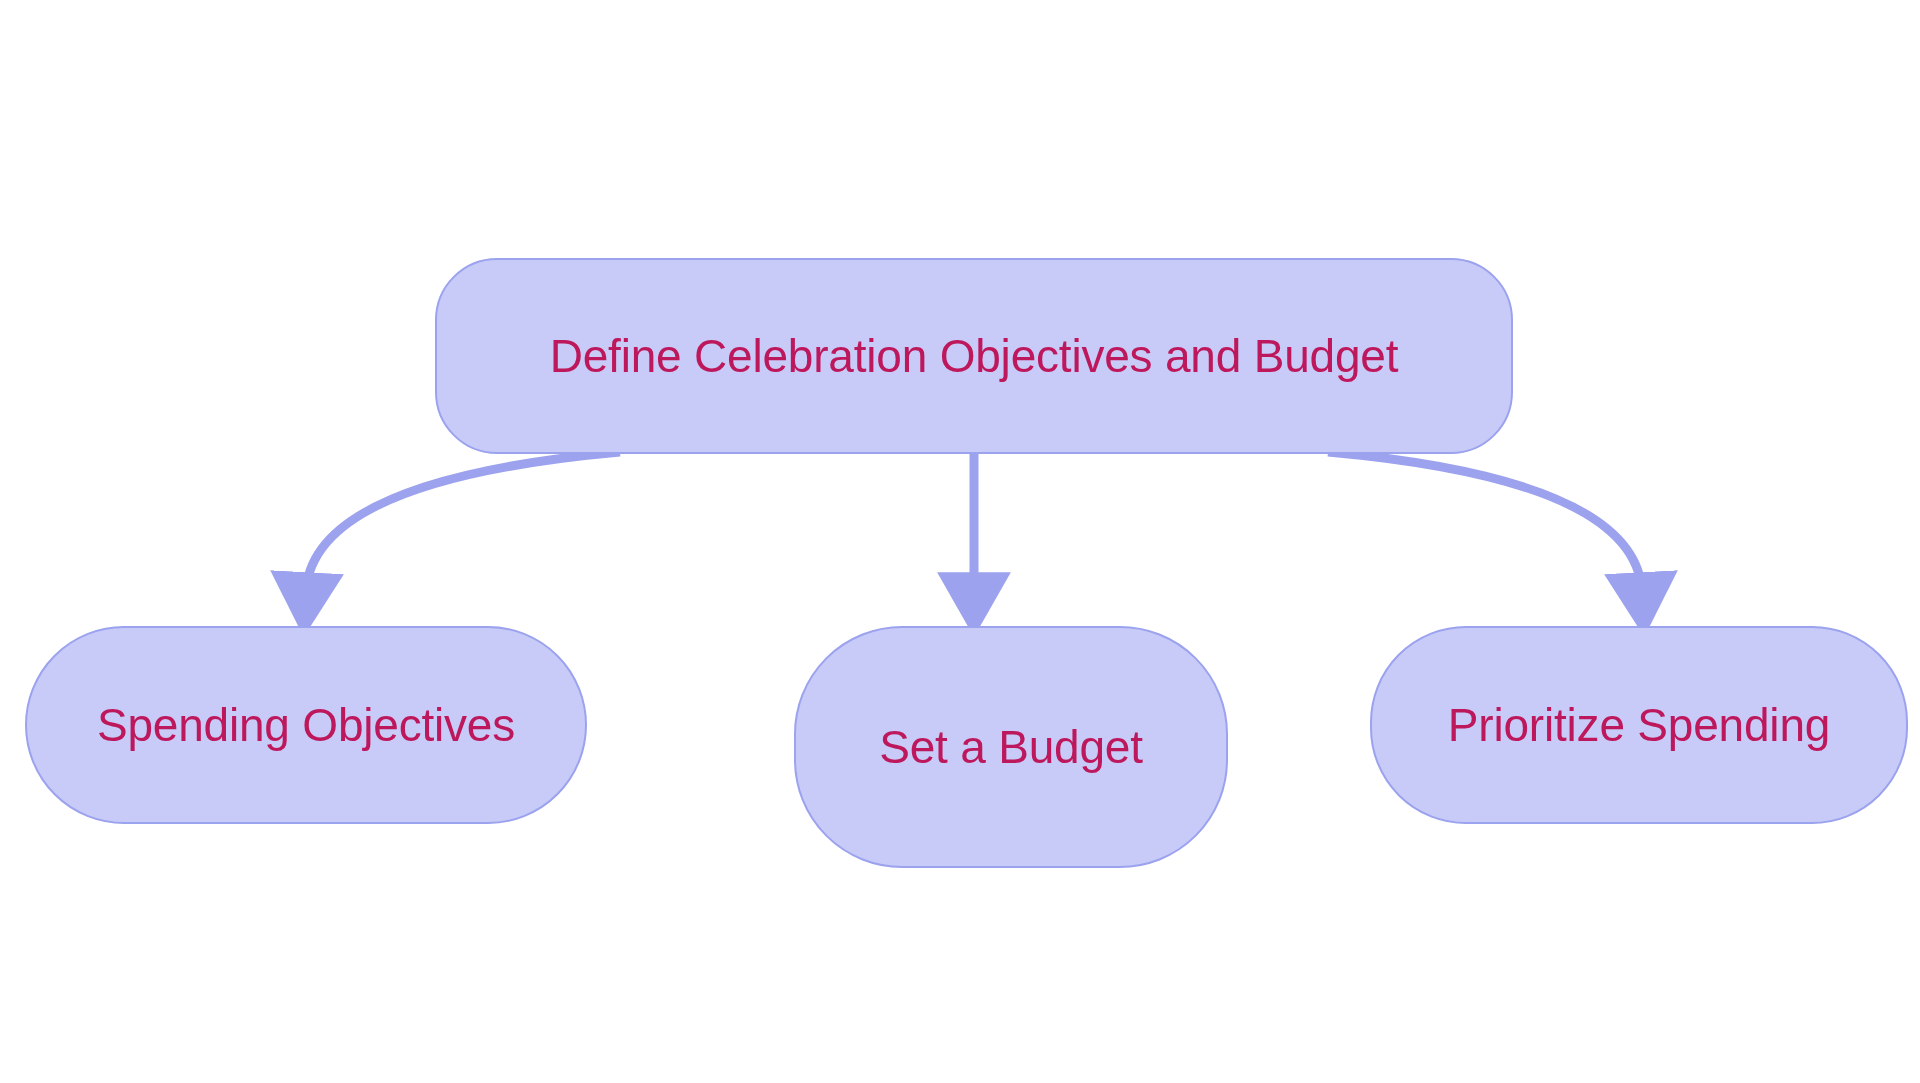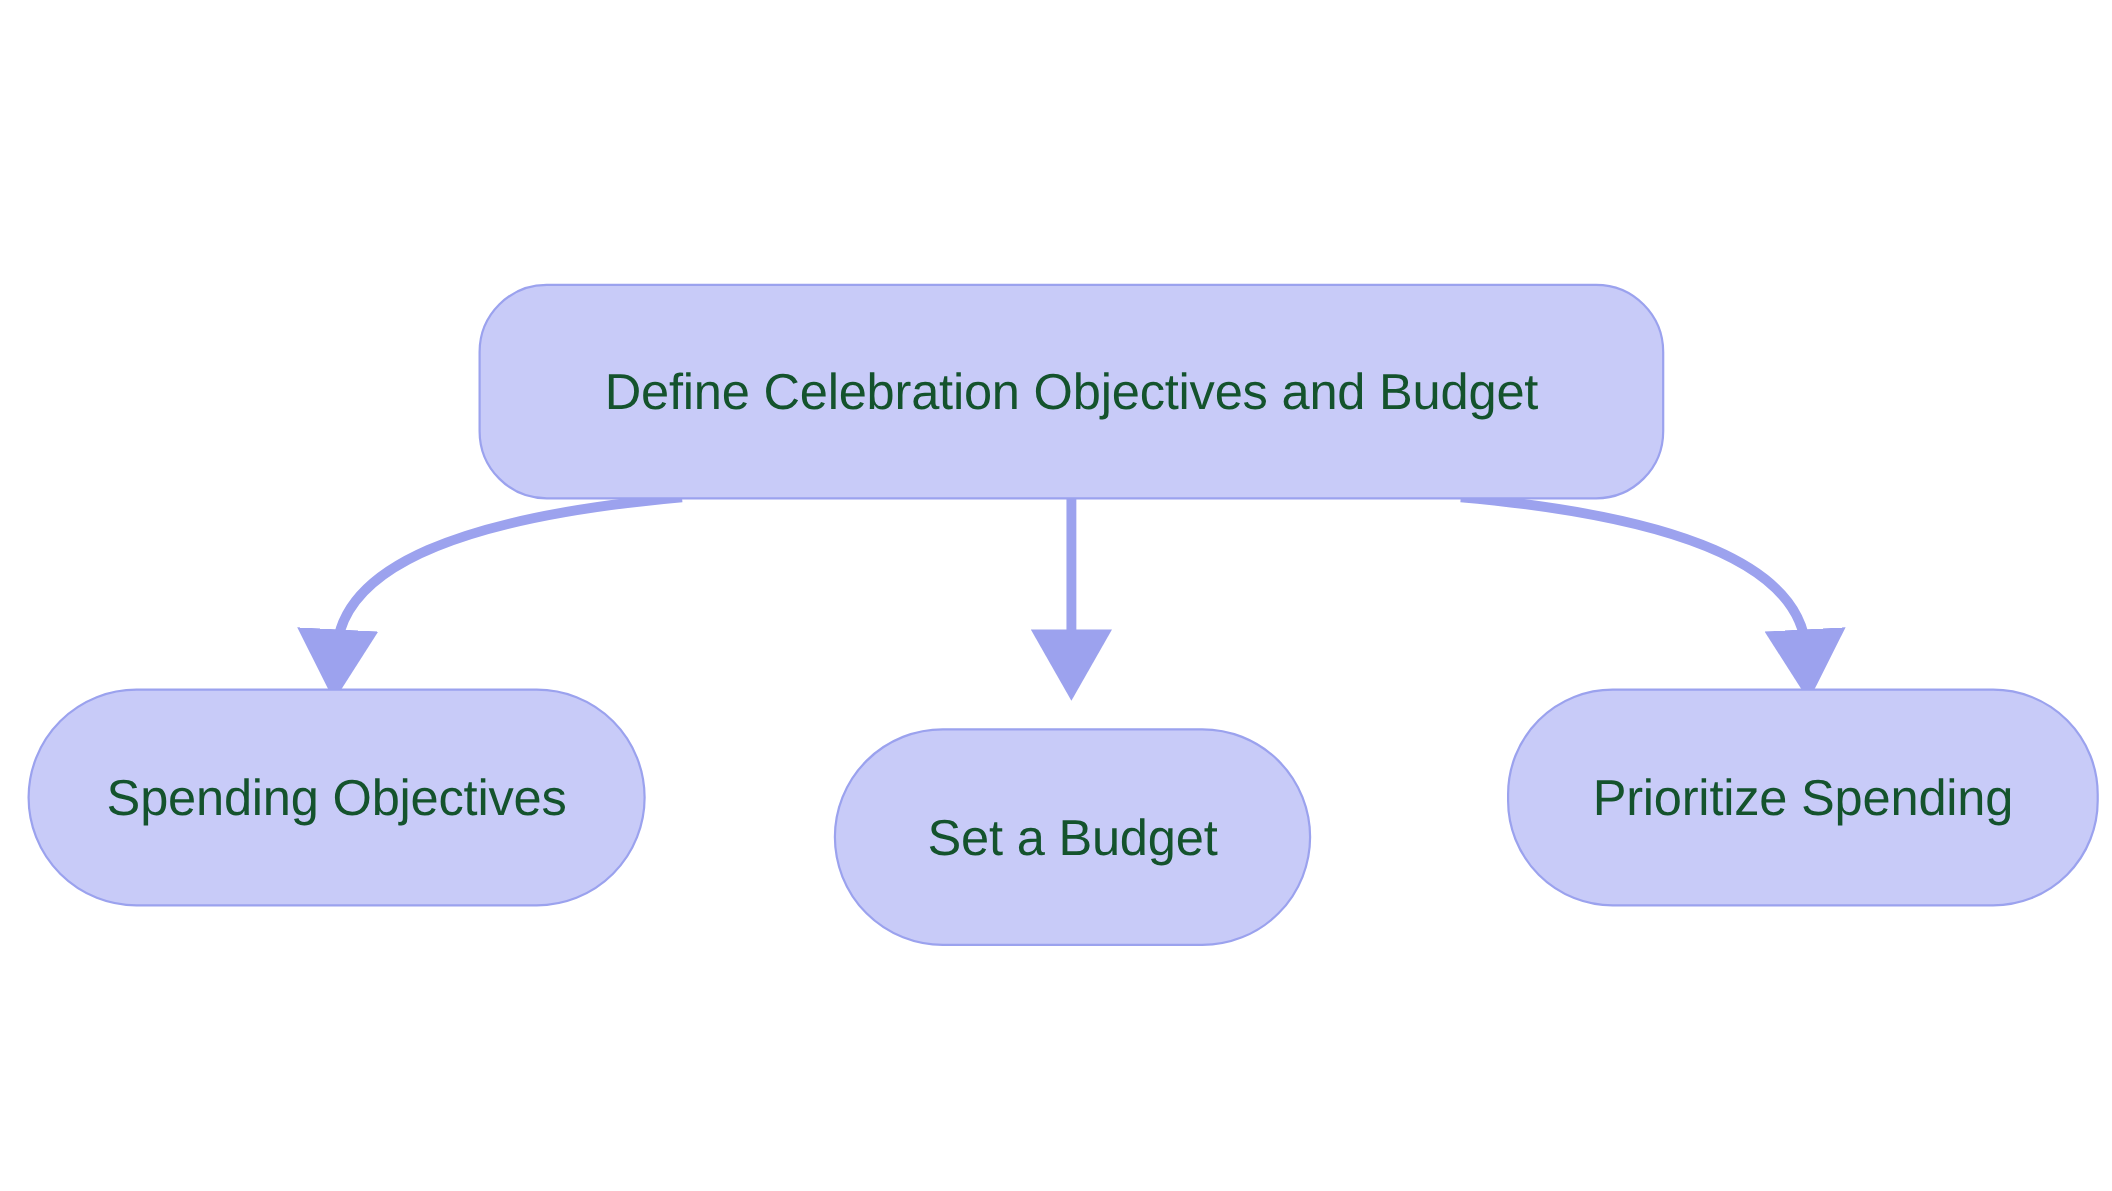--- a/index.html
+++ b/index.html
@@ -28,21 +28,21 @@
   }
   .node {
     position: absolute;
     box-sizing: border-box;
     background: #c8cbf8;
     border: 2.5px solid #9ba2ee;
     display: flex;
     align-items: center;
     justify-content: center;
     text-align: center;
-    color: #14532d;
+    color: #be185d;
     letter-spacing: -0.2px;
     line-height: 1.15;
     white-space: nowrap;
   }
   #node-root {
     left: 435px;
     top: 258px;
     width: 1078px;
     height: 196px;
     border-radius: 62px;
@@ -50,27 +50,26 @@
   }
   #node-identify {
     left: 25px;
     top: 626px;
     width: 562px;
     height: 198px;
     border-radius: 110px;
     font-size: 46px;
   }
   #node-budget {
-    left: 758px;
+    left: 794px;
     top: 626px;
     width: 434px;
-    height: 198px;
+    height: 242px;
     border-radius: 108px;
     font-size: 46px;
-    margin-top: 36px;
   }
   #node-prioritize {
     left: 1370px;
     top: 626px;
     width: 538px;
     height: 198px;
     border-radius: 96px;
     font-size: 46px;
     text-align: center;
   }

